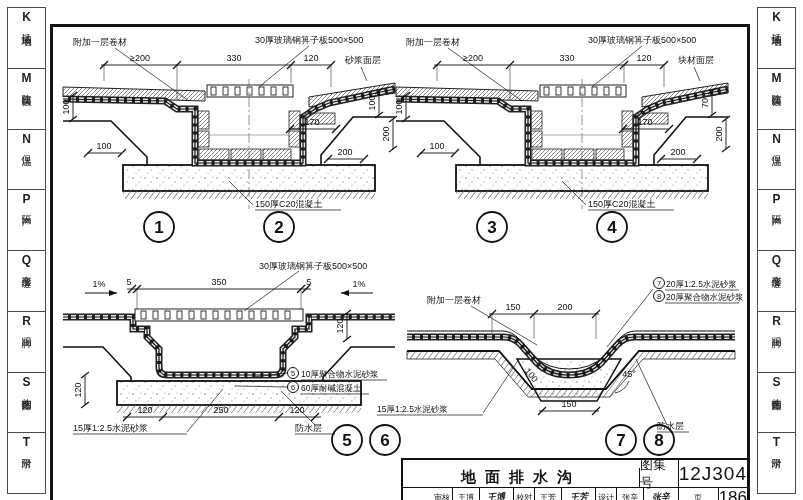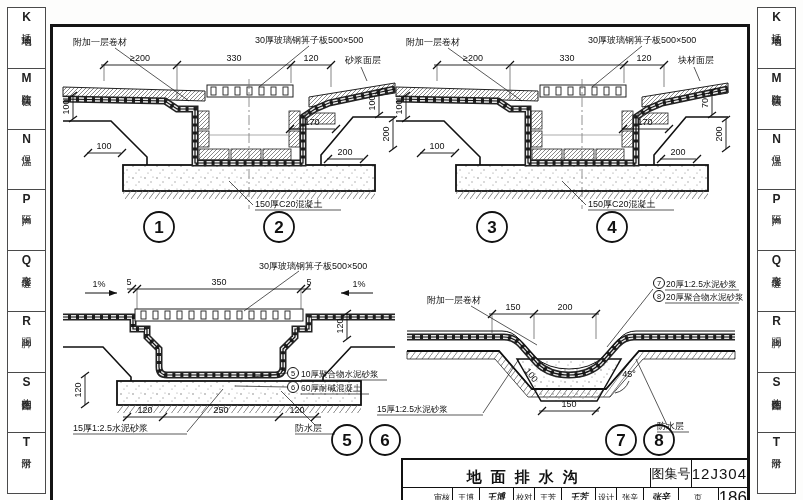--- a/index.html
+++ b/index.html
@@ -34,21 +34,21 @@
   .tblock { position:absolute; left:348px; bottom:0; width:346px; height:47px;
             border-top:2px solid #111; border-left:2px solid #111; background:#fff;
             display:flex; flex-direction:column; }
   .tb-r1 { display:flex; height:28px; border-bottom:1px solid #111; }
   .tb-r2 { display:flex; height:19px;padding-left:29px; }
   .tb-title { width:258px; display:flex; align-items:center; justify-content:center;
               font-size:15px; font-weight:bold; letter-spacing:9px; color:#111; border-right:1px solid #111;margin-top:8px; }
   .tb-atlaslab { width:42px; display:flex; align-items:center; justify-content:center;
                  font-size:13px; color:#111; border-right:1px solid #111; }
   .tb-atlasno { flex:1; display:flex; align-items:center; justify-content:center;
-                font-size:15px; color:#111; letter-spacing:1px; }
+                font-size:19px; color:#111; letter-spacing:1px; }
   .tb-c { display:flex; align-items:center; justify-content:center; font-size:8px; color:#111;
           border-right:1px solid #111; height:100%; }
   .w22{width:22px;} .w28{width:28px;} .w36{width:36px;}
   .sig { font-style:italic; font-weight:bold; font-size:9px; transform:rotate(-4deg); color:#1a1a1a; }
   .tb-pagelab { width:42px; border-right:1px solid #111; display:flex; align-items:center; justify-content:center; font-size:8px; }
   .tb-pageno  { flex:1; display:flex; align-items:center; justify-content:center; font-size:17px; border-right:none; }
 </style>
 </head>
 <body>
 

